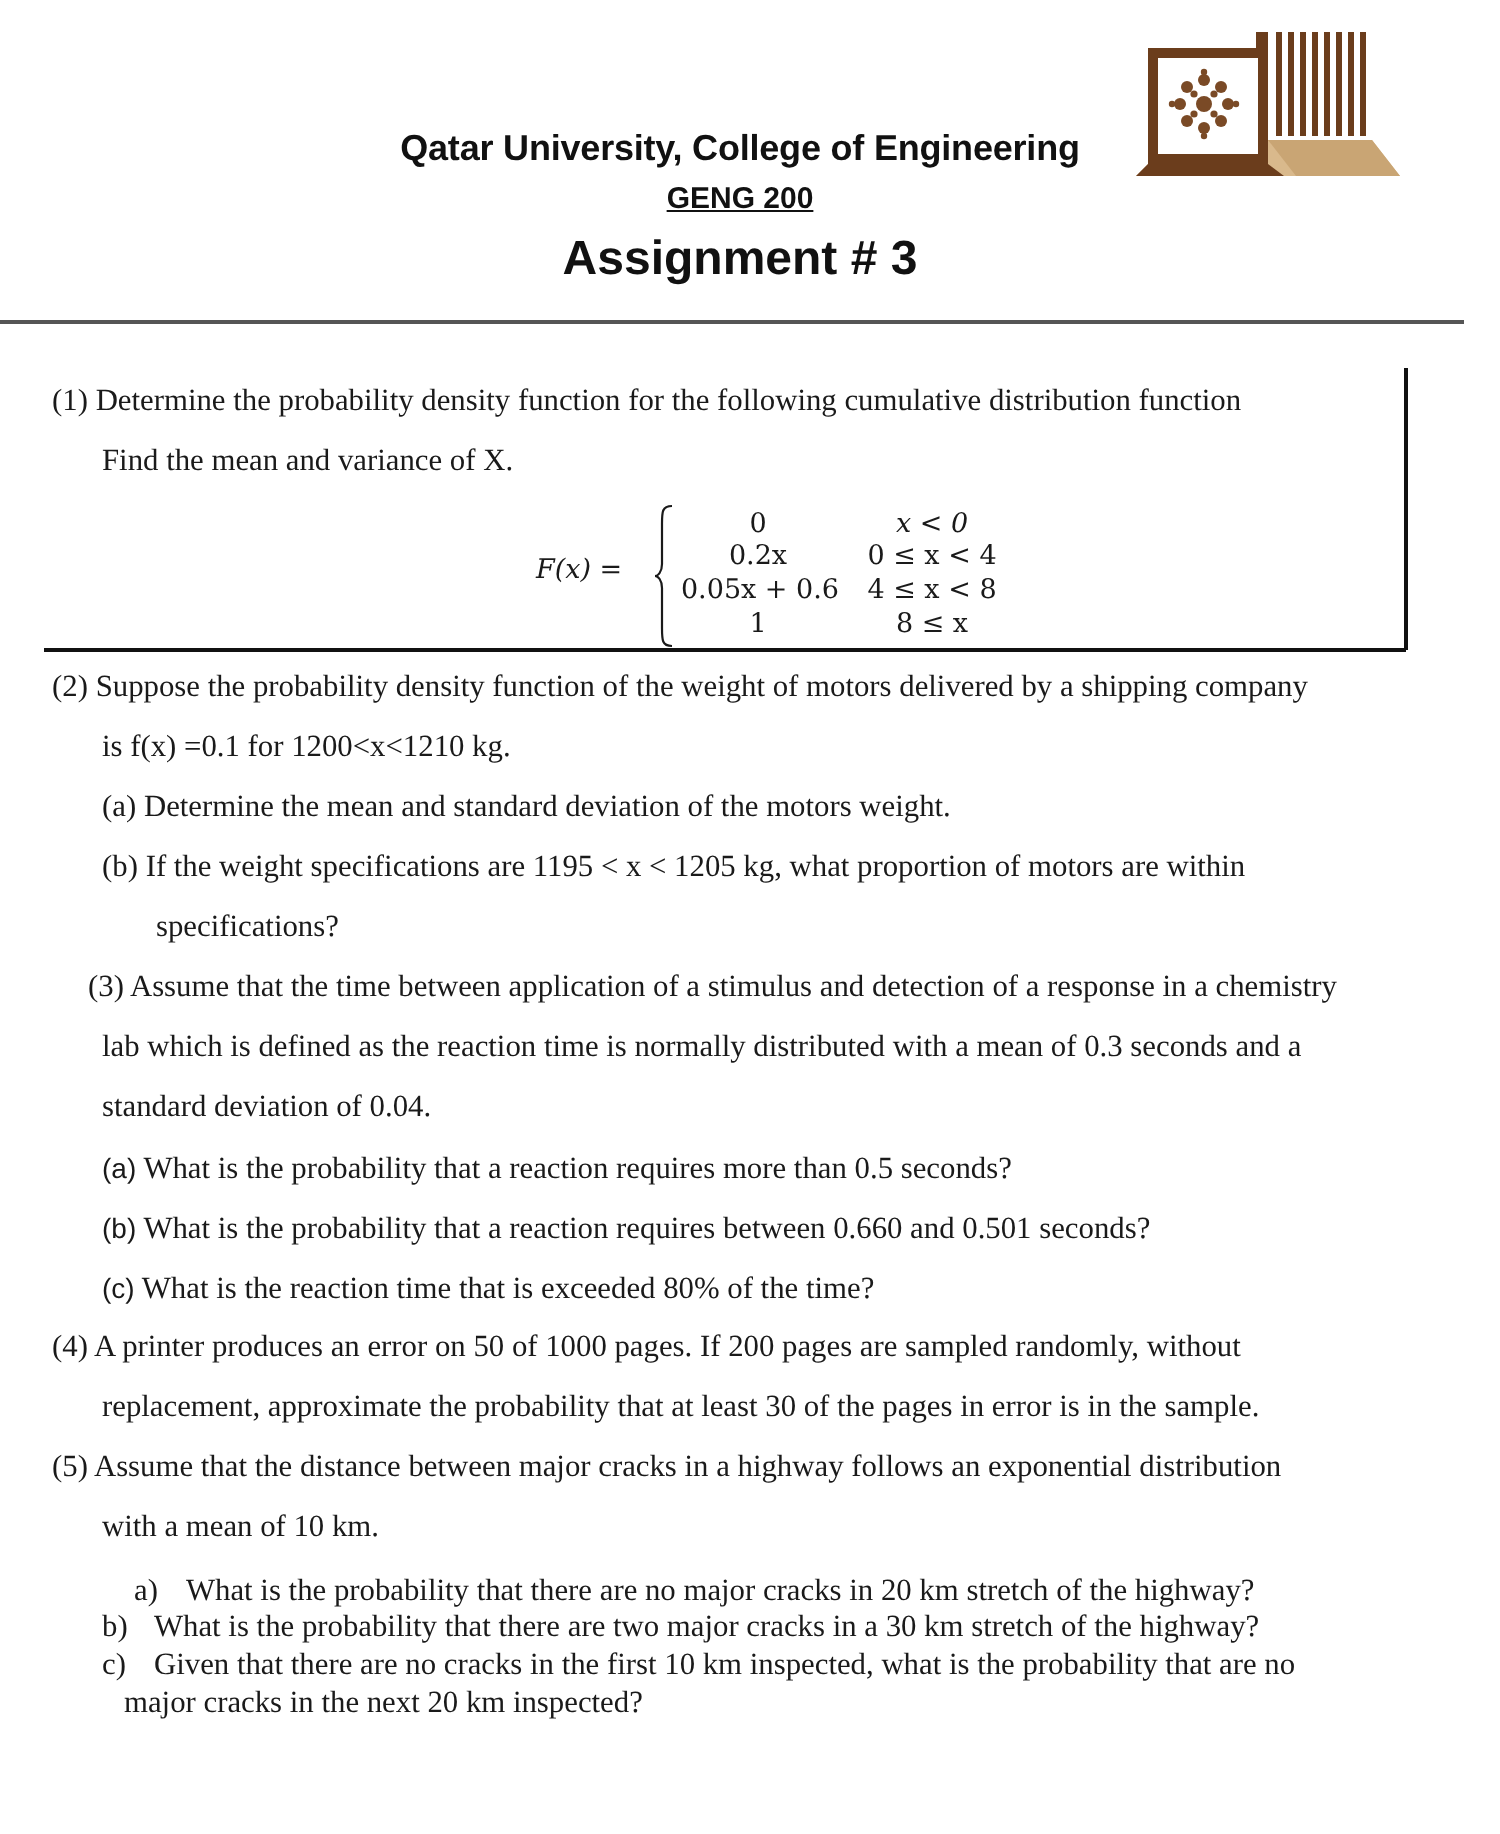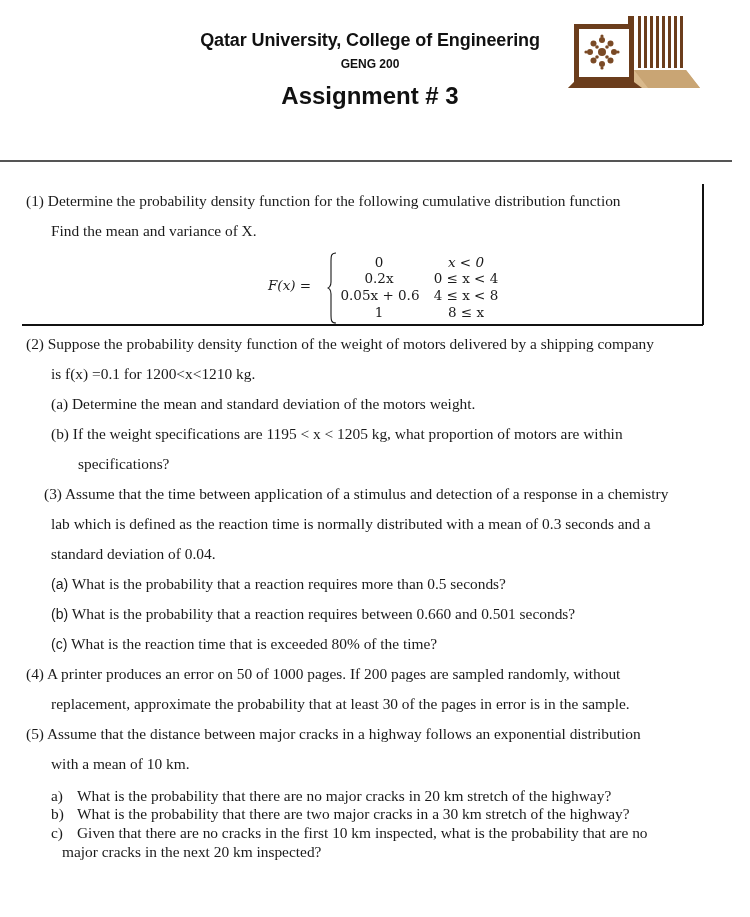--- a/index.html
+++ b/index.html
@@ -1,22 +1,22 @@
 <!DOCTYPE html>
 <html><head>
 <meta charset="utf-8">
 <style>
   * { margin: 0; padding: 0; box-sizing: border-box; }
   html, body { width: 750px; height: 917px; background: #ffffff; overflow: hidden; }
   body { position: relative; color: #1a1a1a; font-family: "Liberation Serif", serif; }
 
   .header-title { position: absolute; left: 170px; width: 400px; text-align: center;
-    font-family: "Liberation Sans", sans-serif; font-weight: bold; color: #111; }
+    font-family: "Liberation Sans", sans-serif; font-weight: bold; color: #111; margin-top: 34px; }
   .h-univ { top: 30px; font-size: 18px; letter-spacing: -0.1px; }
-  .h-course { top: 57px; font-size: 12px; }
+  .h-course { top: 57px; font-size: 15px; text-decoration: underline; }
   .h-assign { top: 82px; font-size: 24px; }
 
   .logo { position: absolute; left: 568px; top: 12px; width: 132px; height: 110px; }
   .logo-arabic { position: absolute; left: 0; top: 86px; width: 132px; text-align: center;
     font-family: "DejaVu Sans", sans-serif; font-size: 20px; color: #6b3d1c; font-weight: bold; direction: rtl; }
 
   .hr-top { position: absolute; left: 0; top: 160px; width: 732px; height: 2px; background: #555; }
 
   .q1-frame-right { position: absolute; left: 702px; top: 184px; width: 1.5px; height: 141px; background: #111; }
   .q1-frame-bottom { position: absolute; left: 22px; top: 324px; width: 681px; height: 1.5px; background: #111; }
@@ -146,21 +146,21 @@
   <span>A printer produces an error on 50 of 1000 pages. If 200 pages are sampled randomly, without</span>
 </div>
 <div class="line" style="left:51px; top:694px;">replacement, approximate the probability that at least 30 of the pages in error is in the sample.</div>
 
 <div class="line" style="left:26px; top:724px;">
   <span>(5)</span>
   <span>Assume that the distance between major cracks in a highway follows an exponential distribution</span>
 </div>
 <div class="line" style="left:51px; top:754px;">with a mean of 10 km.</div>
 
-<div class="line" style="left:51px; top:787px; line-height:18px;">
+<div class="line" style="left:67px; top:787px; line-height:18px;">
   <span style="display:inline-block; width:26px;">a)</span><span>What is the probability that there are no major cracks in 20 km stretch of the highway?</span>
 </div>
 <div class="line" style="left:51px; top:805px; line-height:18px;">
   <span style="display:inline-block; width:26px;">b)</span><span>What is the probability that there are two major cracks in a 30 km stretch of the highway?</span>
 </div>
 <div class="line" style="left:51px; top:824px; line-height:18px;">
   <span style="display:inline-block; width:26px;">c)</span><span>Given that there are no cracks in the first 10 km inspected, what is the probability that are no</span>
 </div>
 <div class="line" style="left:62px; top:843px; line-height:18px;">major cracks in the next 20 km inspected?</div>
 

